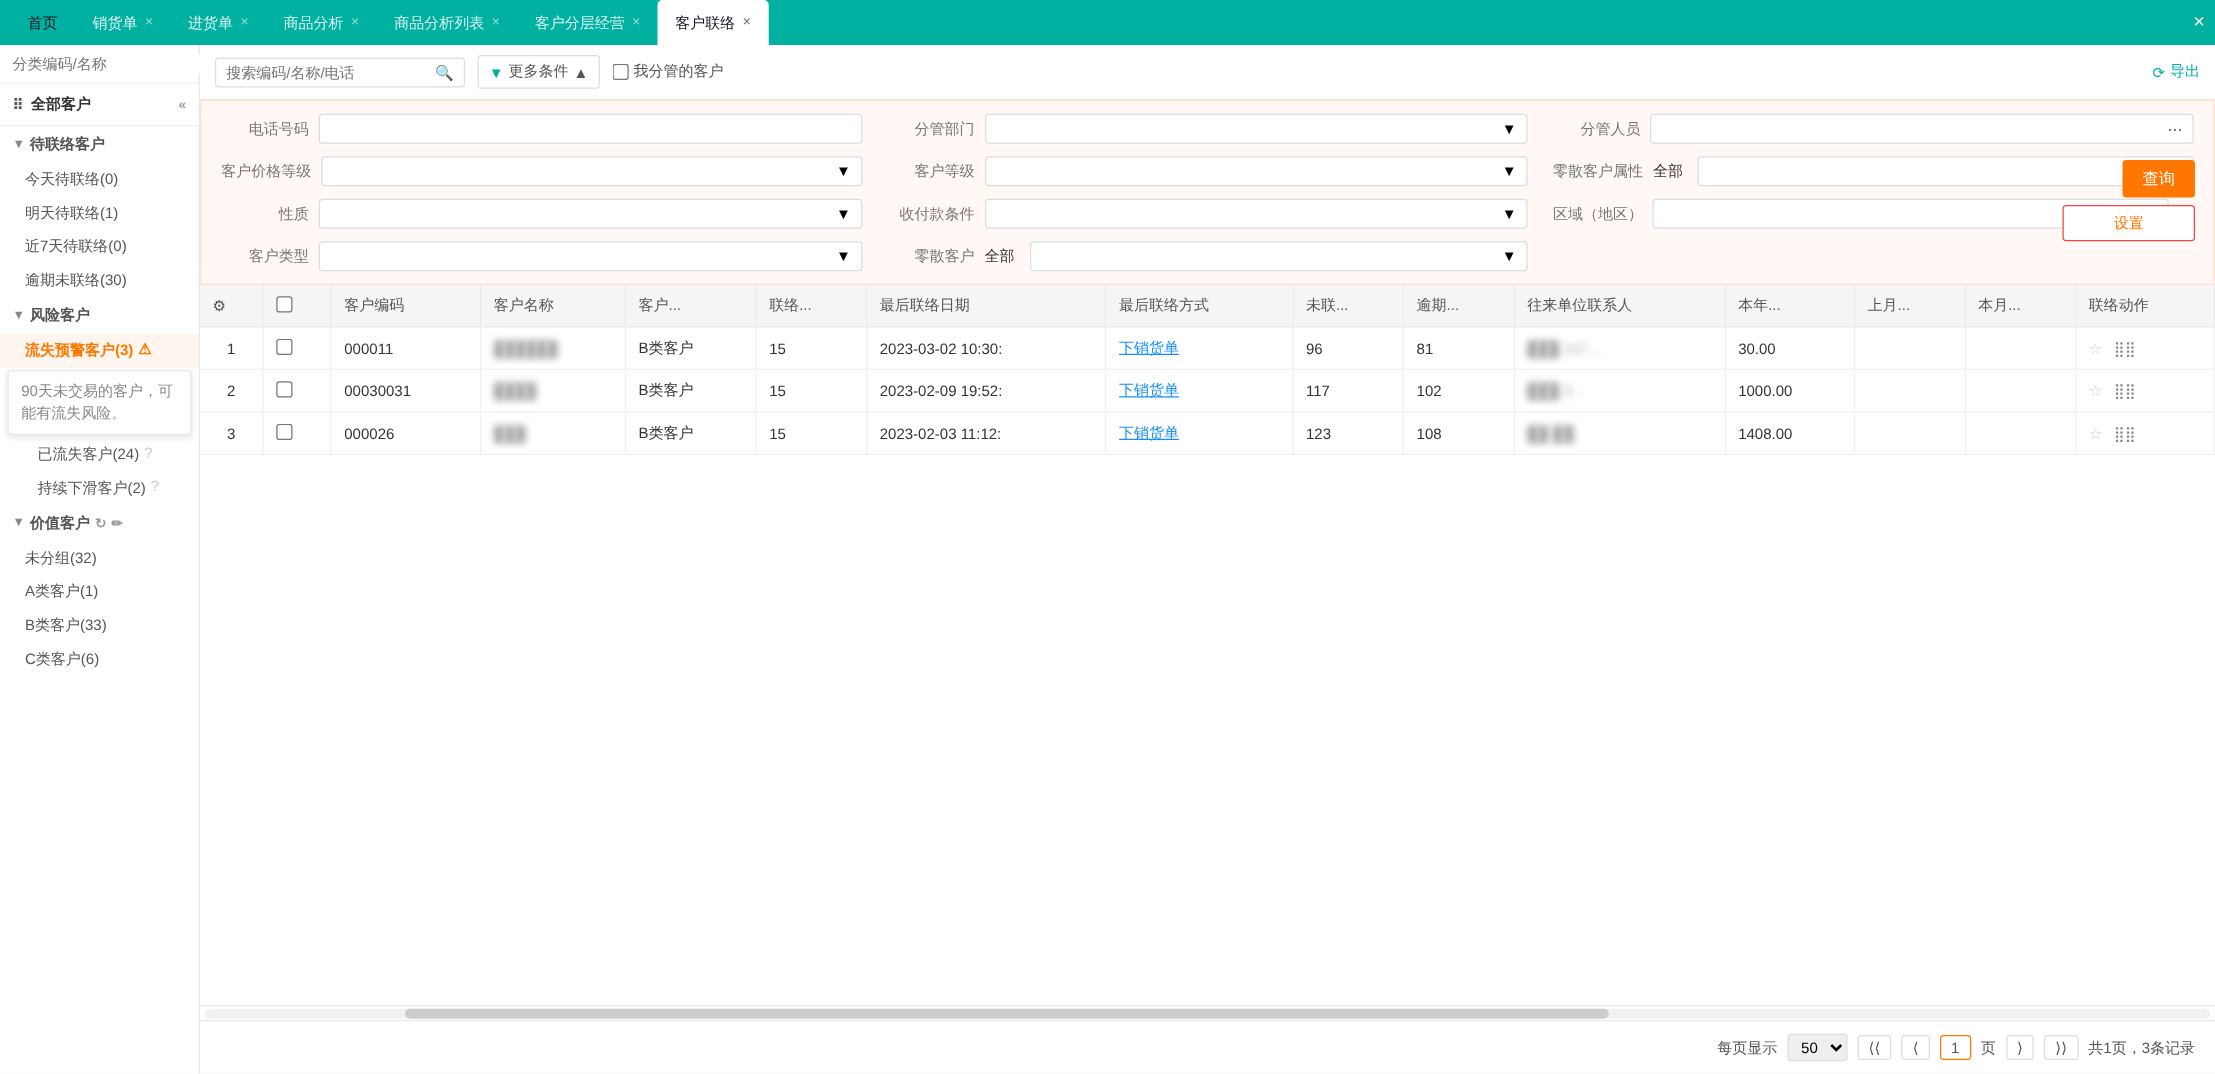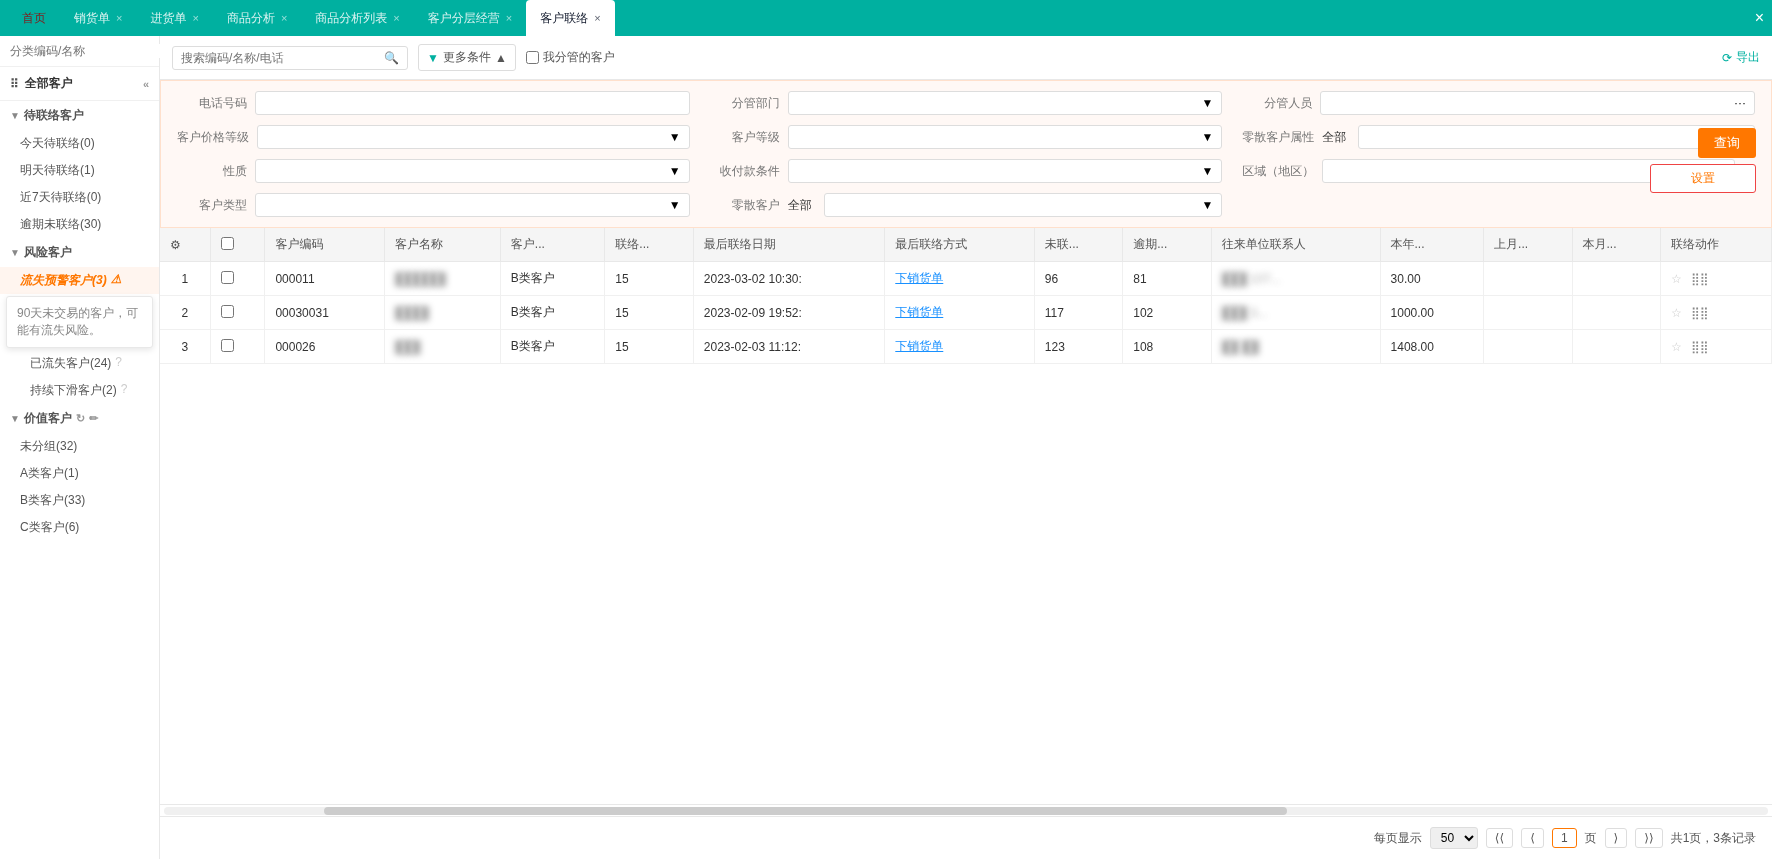--- a/index.html
+++ b/index.html
@@ -12,21 +12,21 @@
     .tab-item {
       display: flex; align-items: center; padding: 0 14px; height: 100%; cursor: pointer;
       color: rgba(255,255,255,0.85); font-size: 13px; position: relative;
     }
     .tab-item.active {
       background: #fff; color: #0f172a; border-radius: 4px 4px 0 0;
     }
     .tab-item .tab-close {
       margin-left: 6px; cursor: pointer; font-size: 11px; opacity: 0.7;
     }
-    .tab-item.home { color: #7f1d1d; }
+    .tab-item.home { color: #0f172a; }
     .tab-bar-right { margin-left: auto; color: #fff; font-size: 16px; cursor: pointer; }
 
     
     .main-layout { display: flex; height: calc(859px - 36px); }
 
     
     .sidebar {
       width: 160px; background: #fff; border-right: 1px solid #e8e8e8;
       display: flex; flex-direction: column; flex-shrink: 0;
     }
@@ -48,40 +48,40 @@
     .sidebar-group-title {
       display: flex; align-items: center; padding: 6px 10px; color: #555; cursor: pointer;
       font-size: 12px; font-weight: bold;
     }
     .sidebar-group-title .arrow { margin-right: 4px; font-size: 10px; color: #888; }
 
     .sidebar-item {
       padding: 5px 10px 5px 20px; cursor: pointer; color: #555; font-size: 12px;
       display: flex; align-items: flex-start;
     }
-    .sidebar-item.active { color: #ff7700; font-weight: bold; background: #fff5ef; font-style: italic; }
+    .sidebar-item.active { color: #ff7700; font-weight: bold; background: #fff5ef; }
 
     .tooltip-box {
       background: #fff; border: 1px solid #e8e8e8; padding: 8px 10px; margin: 2px 6px;
       font-size: 11px; color: #888; border-radius: 3px; box-shadow: 0 2px 6px rgba(0,0,0,0.1);
     }
 
     .sidebar-subgroup { padding-left: 10px; }
 
     
     .content-area { flex: 1; display: flex; flex-direction: column; overflow: hidden; }
 
     
     .filter-bar {
       background: #fff; border-bottom: 1px solid #e8e8e8; padding: 8px 12px;
       display: flex; align-items: center; gap: 10px;
     }
     .filter-search-box {
       display: flex; align-items: center; border: 1px solid #ddd; border-radius: 3px;
-      padding: 4px 8px; width: 236px;
+      padding: 4px 8px; width: 200px;
     }
     .filter-search-box input { border: none; outline: none; font-size: 12px; flex: 1; color: #999; }
     .filter-search-icon { color: #ff7700; }
     .filter-more {
       display: flex; align-items: center; gap: 4px; color: #555; cursor: pointer;
       border: 1px solid #ddd; border-radius: 3px; padding: 4px 8px;
     }
     .filter-checkbox { display: flex; align-items: center; gap: 4px; color: #555; cursor: pointer; }
     .export-btn {
       margin-left: auto; display: flex; align-items: center; gap: 4px;

